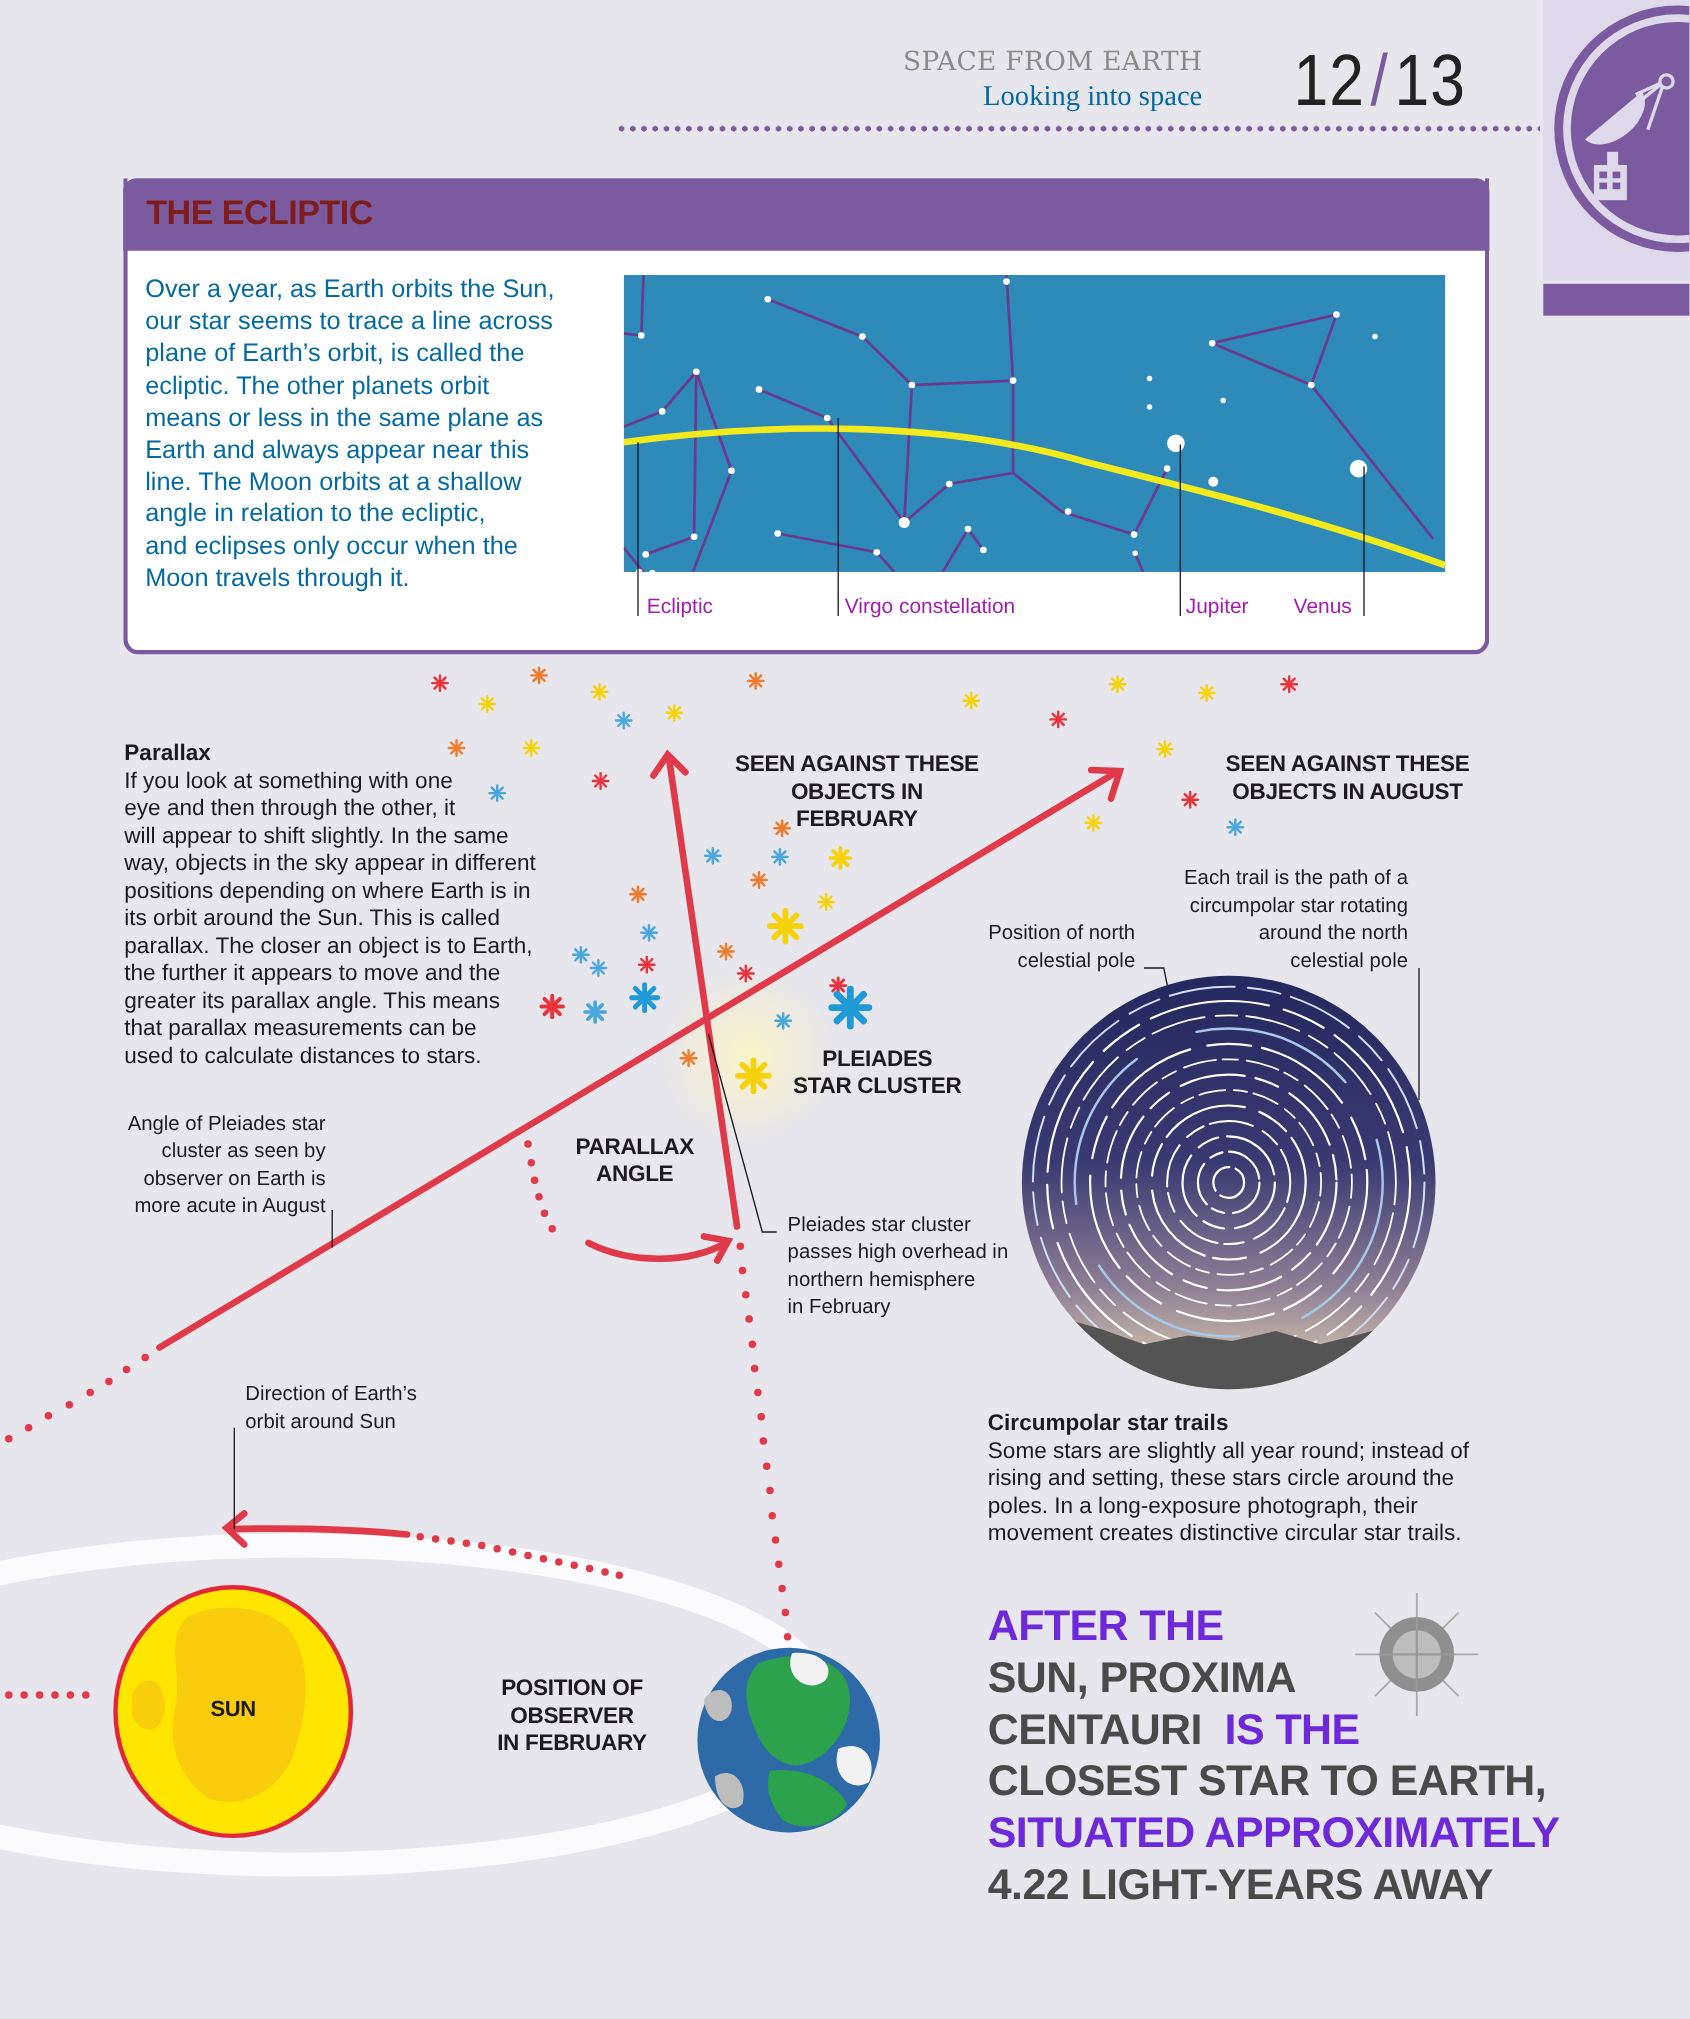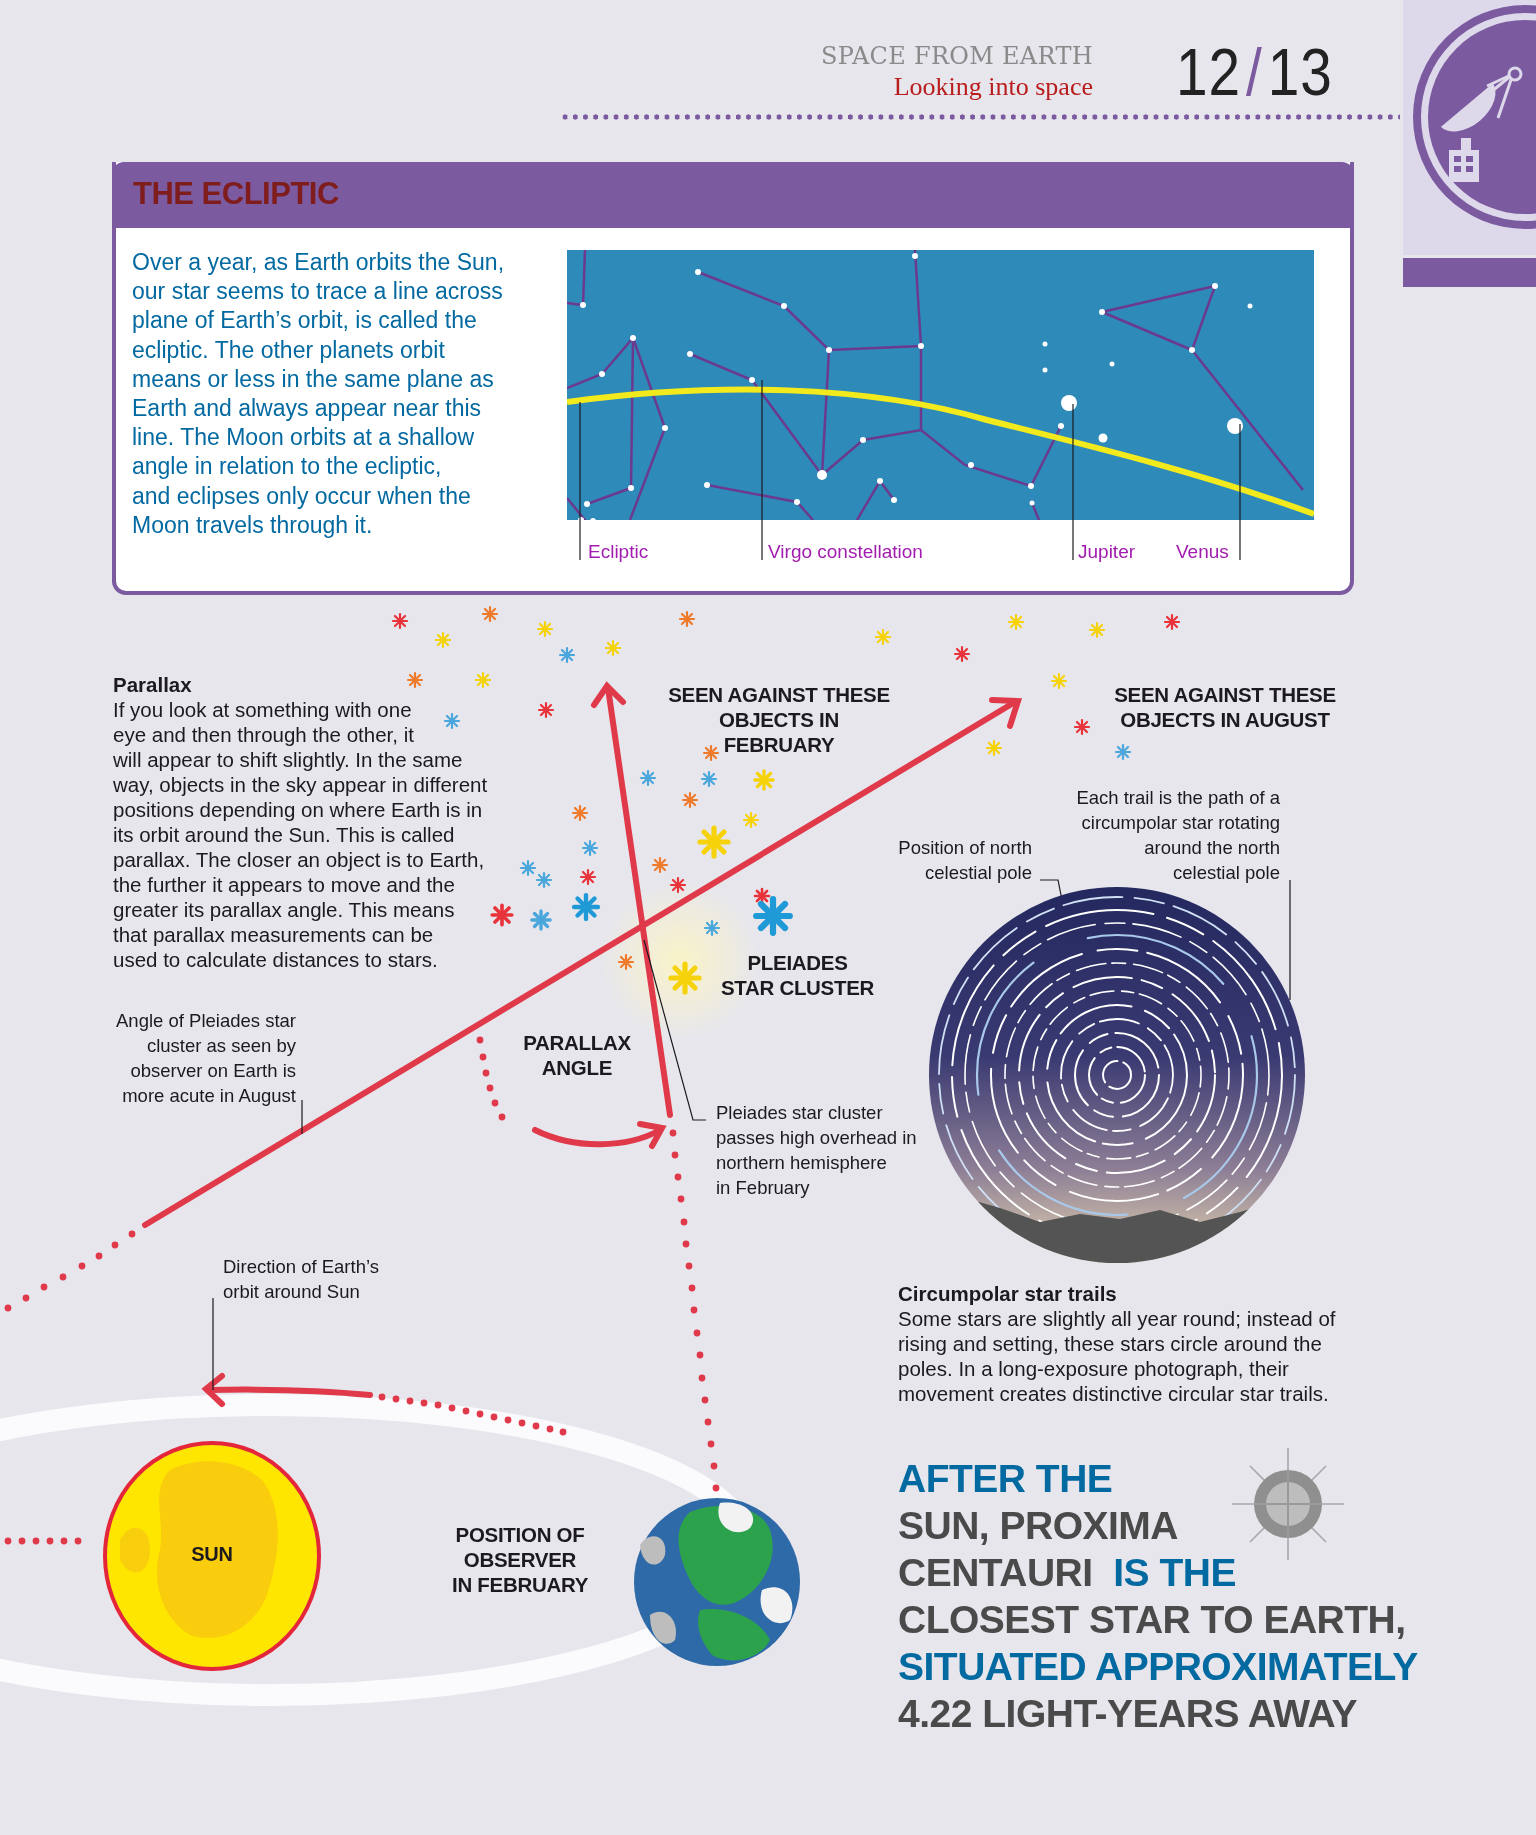--- a/index.html
+++ b/index.html
@@ -4,42 +4,42 @@
 <style>
   html, body { margin:0; padding:0; }
   body {
     width:1536px; height:1835px; position:relative; overflow:hidden;
     background:#e7e6ec;
     font-family:"Liberation Sans", sans-serif; color:#1f1d22;
   }
   .abs { position:absolute; }
   
   .sec-title { position:absolute; right:443px; top:42px; font-family:"DejaVu Serif", serif; font-weight:normal; font-size:24px; color:#8a8a8a; letter-spacing:0.3px; text-align:left; white-space:nowrap; }
-  .sec-sub { position:absolute; right:443px; top:72px; font-family:"Liberation Serif", serif; font-size:26px; color:#b91c1c; text-align:right; white-space:nowrap; }
+  .sec-sub { position:absolute; right:443px; top:72px; font-family:"Liberation Serif", serif; font-size:26px; color:#0369a1; text-align:right; white-space:nowrap; }
   .pages { position:absolute; left:1176px; top:34px; font-family:"Liberation Sans", sans-serif; font-size:66px; font-weight:normal; color:#222; letter-spacing:1px; white-space:nowrap; transform:scaleX(0.86); transform-origin:left top; }
   .pages .slash { color:#7b5aa0; margin:0 6px; }
   .dotline { position:absolute; left:560px; top:114px; width:840px; height:6px;
     background-image: radial-gradient(circle, #7b5aa0 2.4px, transparent 2.8px);
     background-size:10.2px 6px; background-repeat:repeat-x; }
   .tab { position:absolute; left:1403px; top:0; width:133px; height:255px; background:#ddd8ea; overflow:hidden; }
   .tab-strip { position:absolute; left:1403px; top:258px; width:133px; height:29px; background:#7b5aa0; }
   
   .ecl-box { position:absolute; left:112px; top:162px; width:1234px; height:429px; background:#fff; border:4px solid #7b5aa0; border-top:none; border-radius:0 0 14px 14px; }
   .ecl-head { position:absolute; left:112px; top:162px; width:1242px; height:66px; background:#7b5aa0; border-radius:12px 12px 0 0; }
   .ecl-title { position:absolute; left:133px; top:176px; font-size:31px; font-weight:bold; color:#7f1d1d; letter-spacing:-0.5px; }
   .ecl-text { position:absolute; left:132px; top:248px; width:400px; font-size:23px; line-height:29.2px; color:#0369a1; }
   .ecl-chart { position:absolute; left:567px; top:250px; width:747px; height:270px; }
   .chart-label { position:absolute; top:541px; font-size:19px; color:#a21caf; white-space:nowrap; }
   
   .para { position:absolute; font-size:20.5px; line-height:25px; color:#1c1a1f; }
   .para b { display:block; font-weight:bold; }
   .caption { position:absolute; font-size:18.5px; line-height:25px; color:#1c1a1f; }
   .bold-label { position:absolute; font-weight:bold; font-size:20.5px; line-height:25px; color:#1c1a1f; text-align:center; letter-spacing:-0.3px; }
   .big-fact { position:absolute; left:898px; top:1455px; font-size:39px; line-height:47px; font-weight:bold; letter-spacing:-0.5px; white-space:nowrap; }
-  .big-fact .lt { color:#0369a1; }
+  .big-fact .lt { color:#6d28d9; }
   .big-fact .dk { color:#4a4a4a; }
   svg { display:block; }
 </style>
 </head>
 <body>
 
 <div class="sec-title">SPACE FROM EARTH</div>
 <div class="sec-sub">Looking into space</div>
 <div class="pages">
   <span>12</span><span class="slash">/</span><span>13</span>

